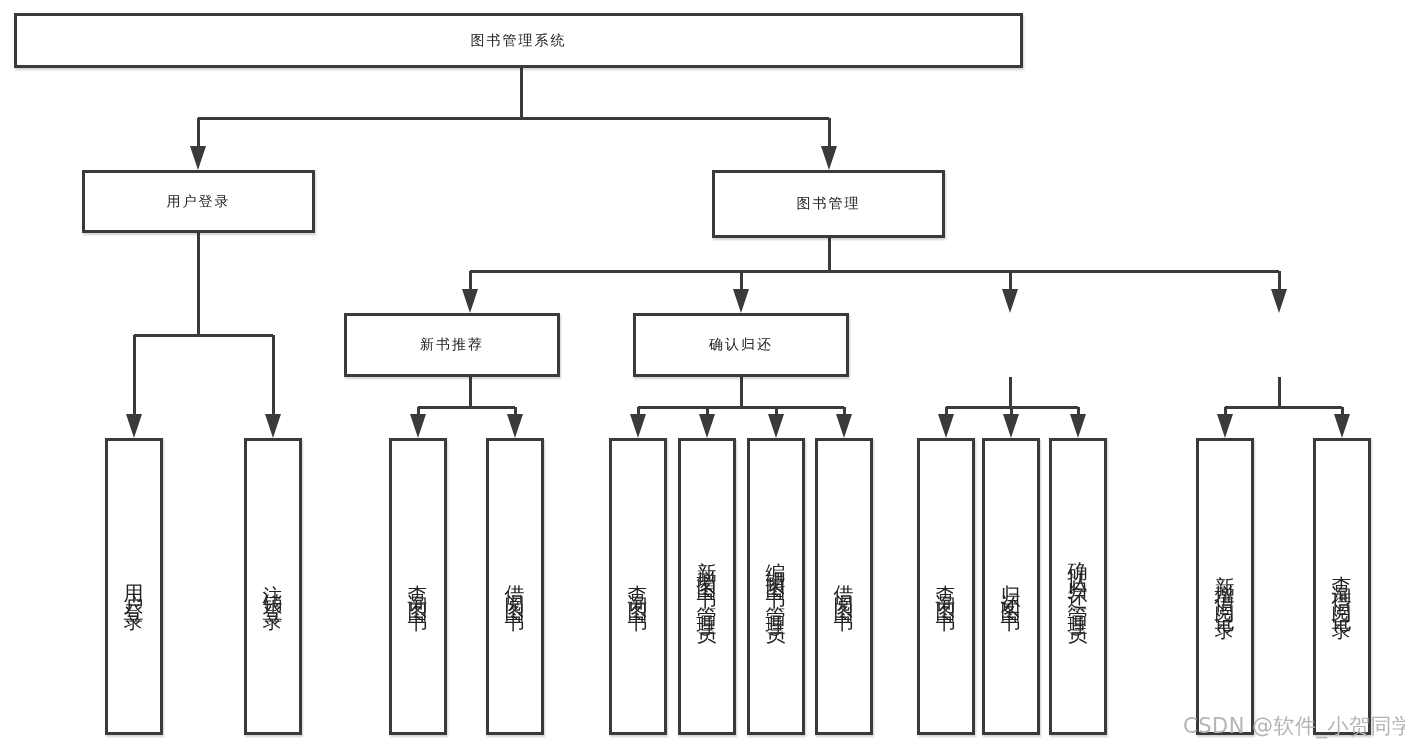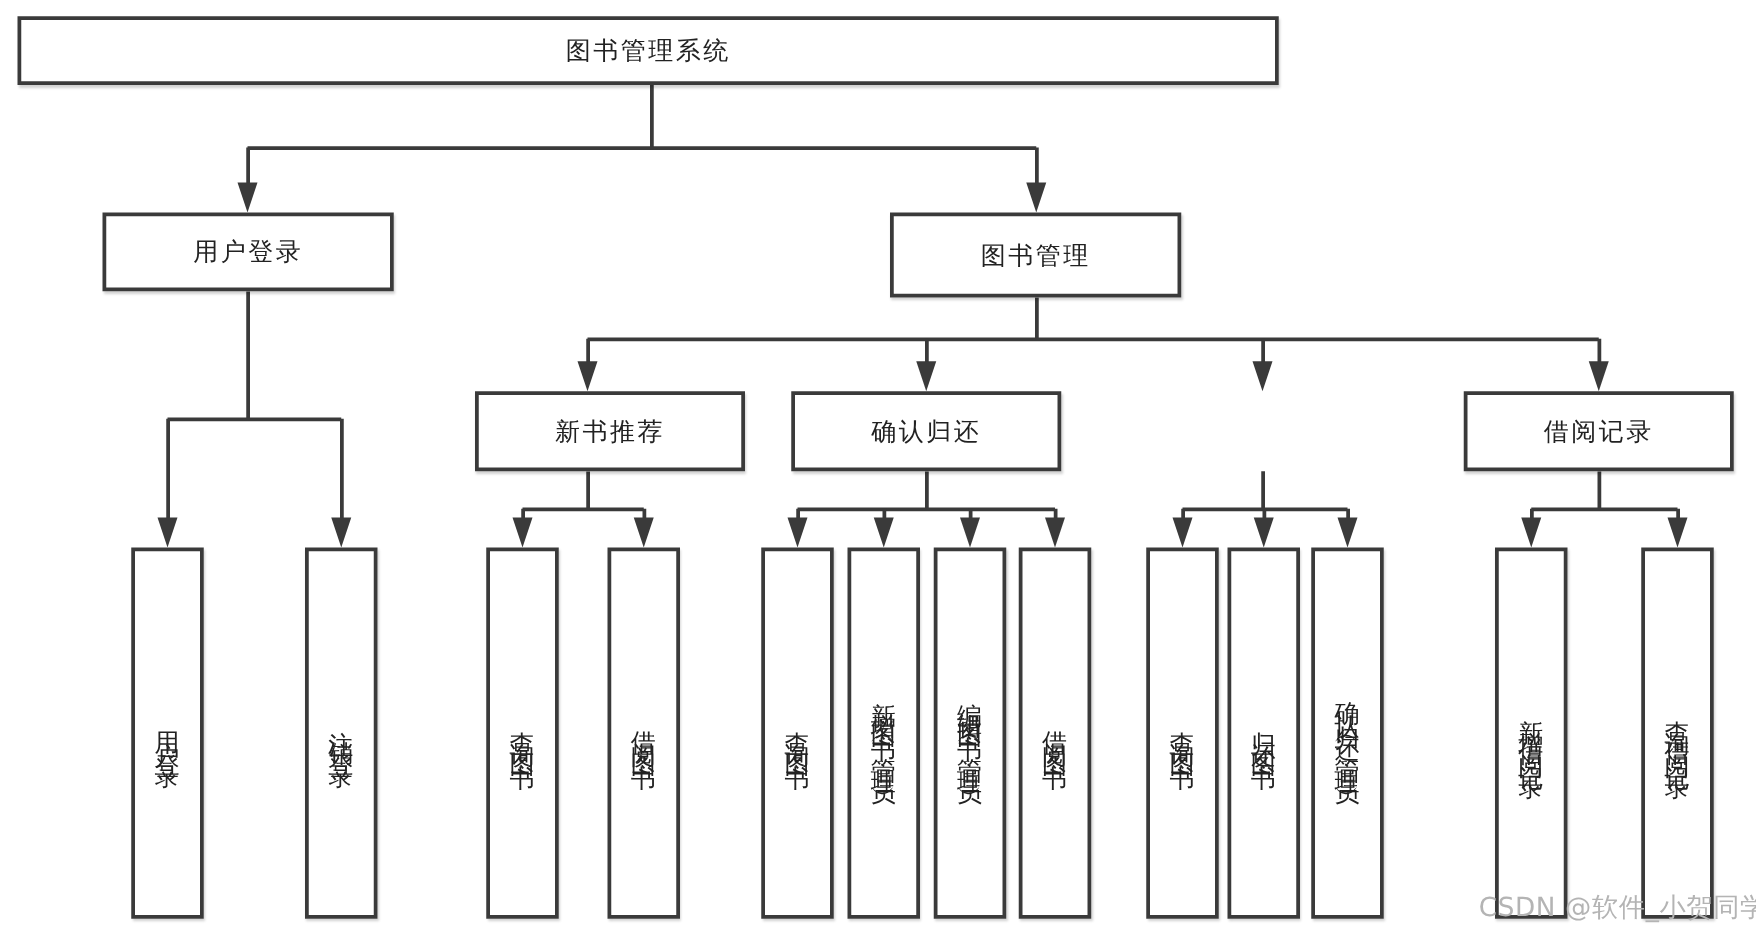--- a/index.html
+++ b/index.html
@@ -21,21 +21,21 @@
   }
 
   .node {
     position: absolute;
     box-sizing: border-box;
     background: var(--bg);
     border: 3px solid var(--line);
     display: flex;
     align-items: center;
     justify-content: center;
-    font-size: 20px;
+    font-size: 14px;
     letter-spacing: 2px;
     color: var(--text);
     box-shadow: 1px 2px 2px rgba(0,0,0,0.18);
     z-index: 2;
   }
 
   .node.leaf {
     display: block;
     writing-mode: vertical-lr;
     text-orientation: mixed;
@@ -133,28 +133,25 @@
     <div class="arrow" style="left: 1334px; top: 414px;"></div>
     <div class="node" style="left: 14px; top: 13px; width: 1009px; height: 55px;">
       <span>图书管理系统</span>
     </div>
     <div class="node" style="left: 82px; top: 170px; width: 233px; height: 63px;">
       <span>用户登录</span>
     </div>
     <div class="node" style="left: 712px; top: 170px; width: 233px; height: 68px;">
       <span>图书管理</span>
     </div>
-    <div class="node" style="left: 380px; top: 313px; width: 216px; height: 64px;">
+    <div class="node" style="left: 344px; top: 313px; width: 216px; height: 64px;">
       <span>新书推荐</span>
     </div>
     <div class="node" style="left: 633px; top: 313px; width: 216px; height: 64px;">
       <span>确认归还</span>
-    </div>
-    <div class="node" style="left: 1171px; top: 313px; width: 216px; height: 64px;">
-      <span>借阅记录</span>
     </div>
     <div class="node leaf" style="left: 105px; top: 438px; width: 58px; height: 297px; line-height: 52px;"><span>用户登录</span></div>
     <div class="node leaf" style="left: 244px; top: 438px; width: 58px; height: 297px; line-height: 52px;"><span>注销登录</span></div>
     <div class="node leaf" style="left: 389px; top: 438px; width: 58px; height: 297px; line-height: 52px;"><span>查询图书</span></div>
     <div class="node leaf" style="left: 486px; top: 438px; width: 58px; height: 297px; line-height: 52px;"><span>借阅图书</span></div>
     <div class="node leaf" style="left: 609px; top: 438px; width: 58px; height: 297px; line-height: 52px;"><span>查询图书</span></div>
     <div class="node leaf" style="left: 678px; top: 438px; width: 58px; height: 297px; line-height: 52px;"><span>新增图书（管理员）</span></div>
     <div class="node leaf" style="left: 747px; top: 438px; width: 58px; height: 297px; line-height: 52px;"><span>编辑图书（管理员）</span></div>
     <div class="node leaf" style="left: 815px; top: 438px; width: 58px; height: 297px; line-height: 52px;"><span>借阅图书</span></div>
     <div class="node leaf" style="left: 917px; top: 438px; width: 58px; height: 297px; line-height: 52px;"><span>查询图书</span></div>

